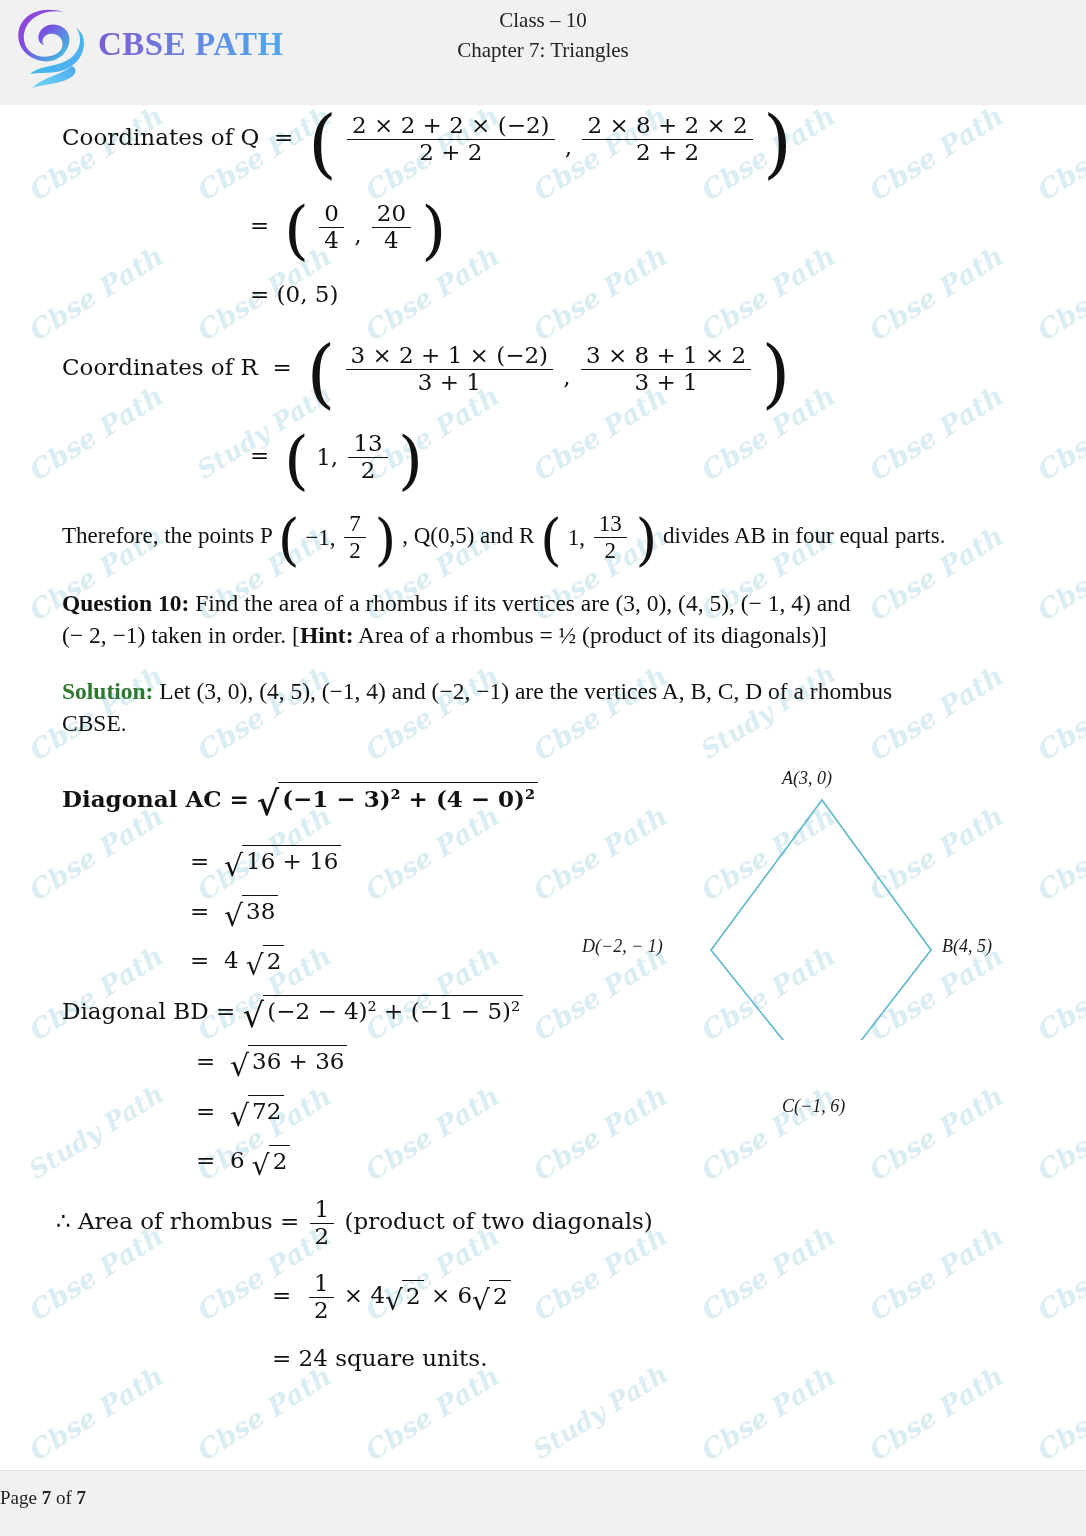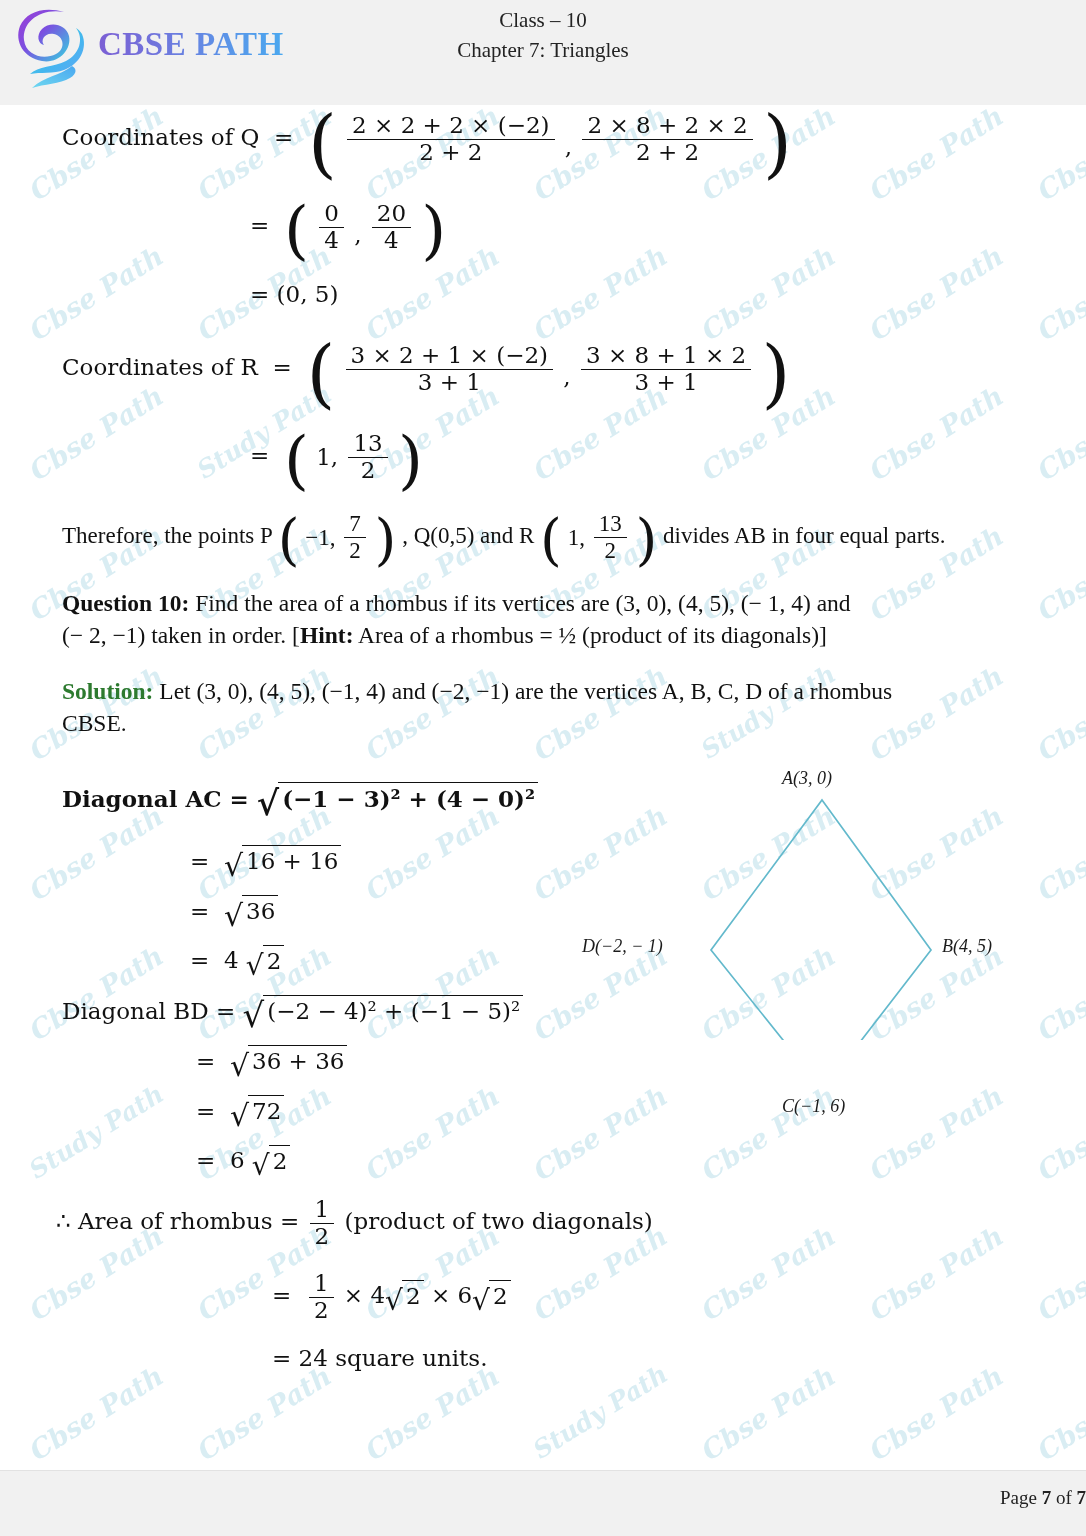--- a/index.html
+++ b/index.html
@@ -87,21 +87,21 @@
   #footer-band {
     top: 1470px;
     height: 66px;
     border-top: 1px solid #e2e2e2;
   }
   #page-number {
     position: absolute;
     left: 0;
     top: 16px;
     width: 1086px;
-    text-align: right;
+    text-align: left;
     font-size: 19px;
     color: #222;
   }
   #page-number b { font-weight: 700; }
 
   
   #content {
     position: absolute;
     left: 0;
     top: 105px;
@@ -409,21 +409,21 @@
     </div>
     <div class="line mathline" style="left:190px; top:740px;">
       <span>=&nbsp;</span>
       <span class="sqrt">
         <span class="radsym" style="font-size:30px; position:relative; top:2px;">√</span><span class="radicand">16 + 16</span>
       </span>
     </div>
     <div class="line mathline" style="left:190px; top:790px;">
       <span>=&nbsp;</span>
       <span class="sqrt">
-        <span class="radsym" style="font-size:30px; position:relative; top:2px;">√</span><span class="radicand">36</span>
+        <span class="radsym" style="font-size:30px; position:relative; top:2px;">√</span><span class="radicand">38</span>
       </span>
     </div>
     <div class="line mathline" style="left:190px; top:840px;">
       <span>=&nbsp;</span>
       <span>4</span>
       <span class="sqrt">
         <span class="radsym" style="font-size:28px; position:relative; top:2px;">√</span><span class="radicand">2</span>
       </span>
     </div>
 

